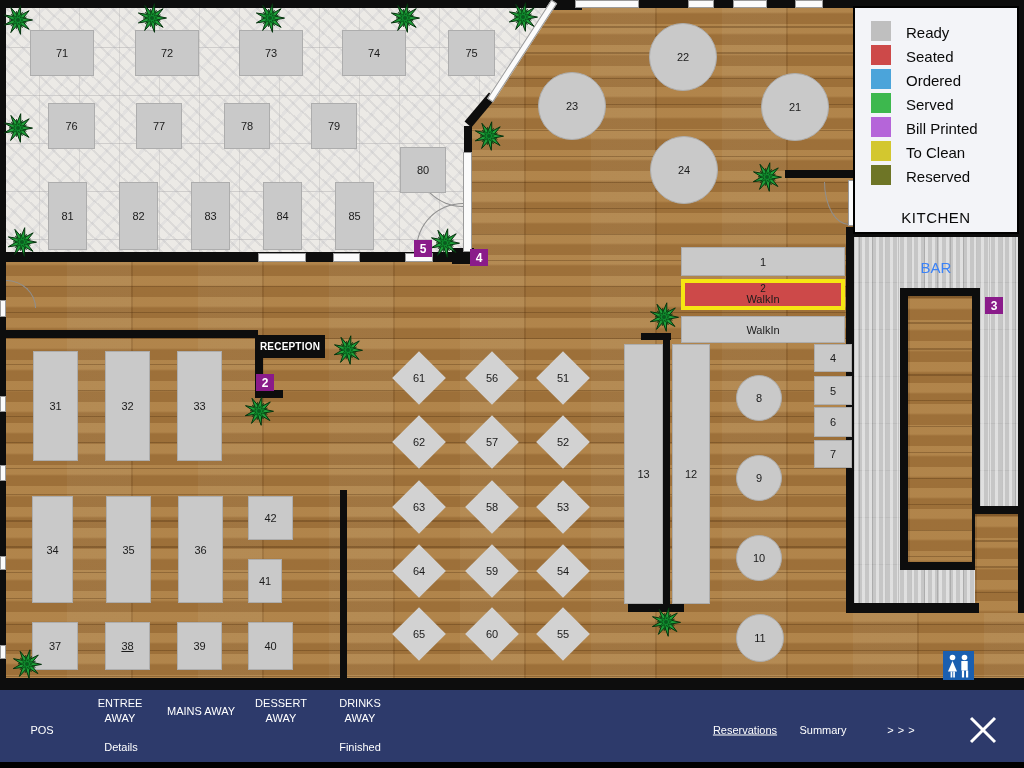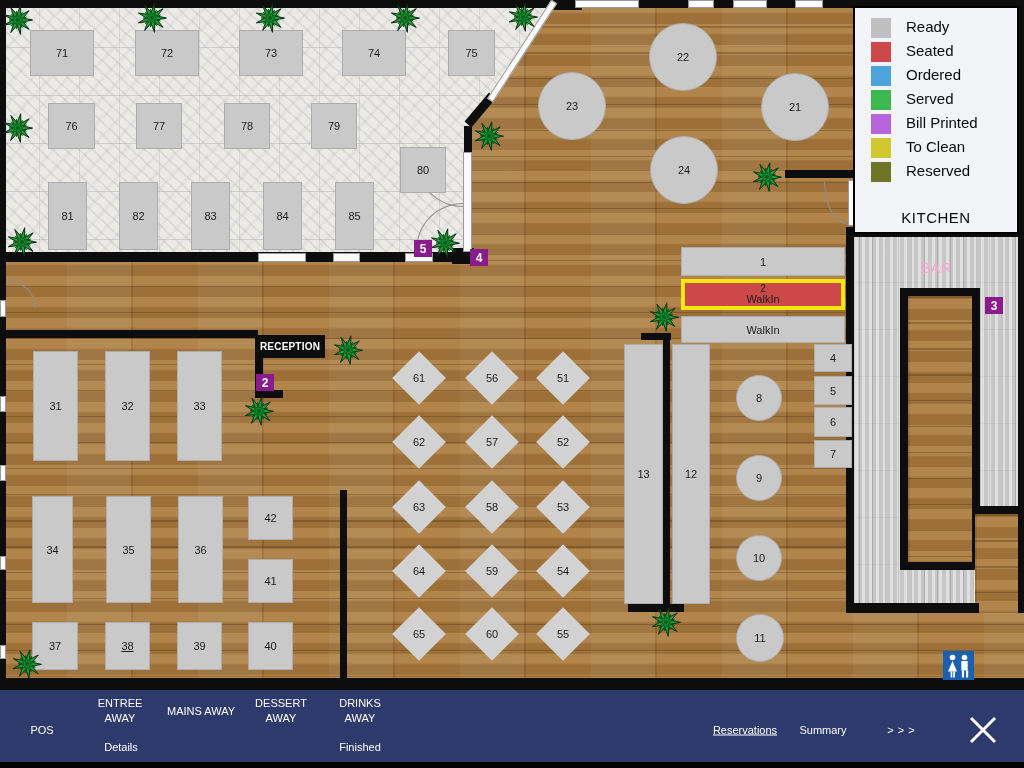--- a/index.html
+++ b/index.html
@@ -32,26 +32,26 @@
        border:1px solid #adadad;line-height:12px;}
   .tbl.round{border-radius:50%;text-align:center;}
   .tbl.diamond{transform:rotate(45deg);}
   .tbl.diamond .lbl{transform:rotate(-45deg);}
   .tbl .sup{font-size:10px;line-height:8px;}
   .hl{border:4px solid #f6e612 !important;}
 
   .plant{position:absolute;pointer-events:none;}
   .badge{position:absolute;background:#8a1b8a;color:#fff;font-size:12px;font-weight:bold;
          display:flex;align-items:center;justify-content:center;}
-  .maplabel{position:absolute;color:#f9a8d4;}
+  .maplabel{position:absolute;color:#3b82f6;}
 
   
   #legend{position:absolute;left:853px;top:6px;width:166px;height:228px;background:#f3f4f8;
           border:2px solid #000;box-sizing:border-box;}
-  .leg-row{display:flex;align-items:flex-start;height:23px;margin:1px 0 0 16px;}
+  .leg-row{display:flex;align-items:flex-end;height:23px;margin:1px 0 0 16px;}
   .leg-sw{width:20px;height:20px;margin-right:15px;flex:none;}
   .leg-tx{font-size:15px;color:#0a0a0a;}
   #legend .kitchen{position:absolute;left:0;right:0;bottom:6px;text-align:center;
           font-size:15px;color:#0a0a0a;letter-spacing:0.5px;}
 
   
   #reception{position:absolute;left:255px;top:335px;width:70px;height:23px;background:#0d0d0d;
              color:#fff;font-size:10px;font-weight:bold;display:flex;align-items:center;
              justify-content:center;letter-spacing:0.2px;}
 
@@ -213,21 +213,21 @@
       </div>
       <div class="tbl" style="left: 106px; top: 496px; width: 45px; height: 107px; background: rgb(201, 201, 201);">
         <div class="lbl">35</div>
       </div>
       <div class="tbl" style="left: 178px; top: 496px; width: 45px; height: 107px; background: rgb(201, 201, 201);">
         <div class="lbl">36</div>
       </div>
       <div class="tbl" style="left: 248px; top: 496px; width: 45px; height: 44px; background: rgb(201, 201, 201);">
         <div class="lbl">42</div>
       </div>
-      <div class="tbl" style="left: 248px; top: 559px; width: 45px; height: 44px; background: rgb(201, 201, 201);">
+      <div class="tbl" style="left: 248px; top: 559px; width: 34px; height: 44px; background: rgb(201, 201, 201);">
         <div class="lbl">41</div>
       </div>
       <div class="tbl" style="left: 32px; top: 622px; width: 46px; height: 48px; background: rgb(201, 201, 201);">
         <div class="lbl">37</div>
       </div>
       <div class="tbl" style="left: 105px; top: 622px; width: 45px; height: 48px; background: rgb(201, 201, 201); text-decoration: underline;">
         <div class="lbl">38</div>
       </div>
       <div class="tbl" style="left: 177px; top: 622px; width: 45px; height: 48px; background: rgb(201, 201, 201);">
         <div class="lbl">39</div>

